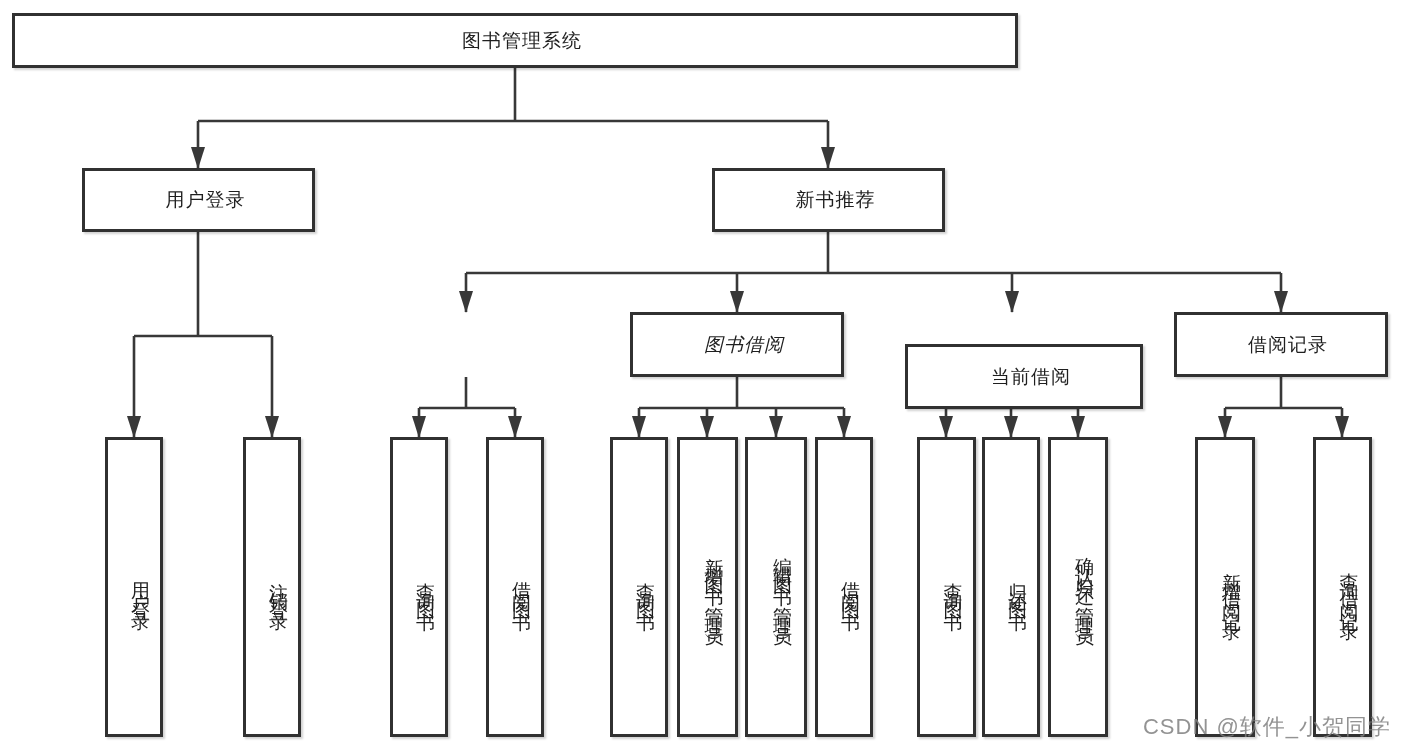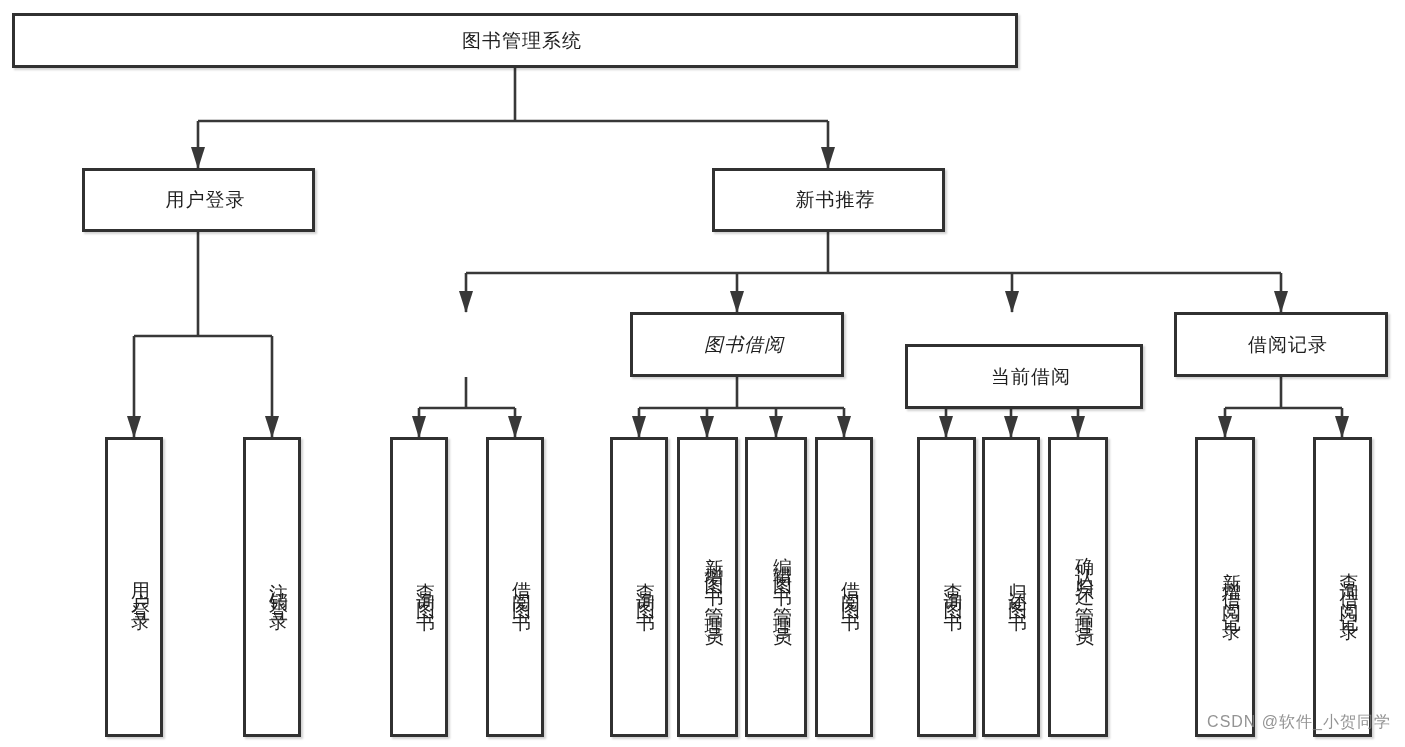--- a/index.html
+++ b/index.html
@@ -55,21 +55,21 @@
     writing-mode: vertical-rl;
     text-orientation: mixed;
     letter-spacing: 10px;
     font-size: 19px;
     line-height: 1;
   }
   .watermark {
     position: absolute;
     top: 712px;
     right: 14px;
-    font-size: 16px;
+    font-size: 22px;
     color: rgba(128,128,128,0.85);
     letter-spacing: 1px;
     z-index: 5;
     white-space: nowrap;
   }
 </style>
 </head>
 <body>
 
 <div class="canvas">

